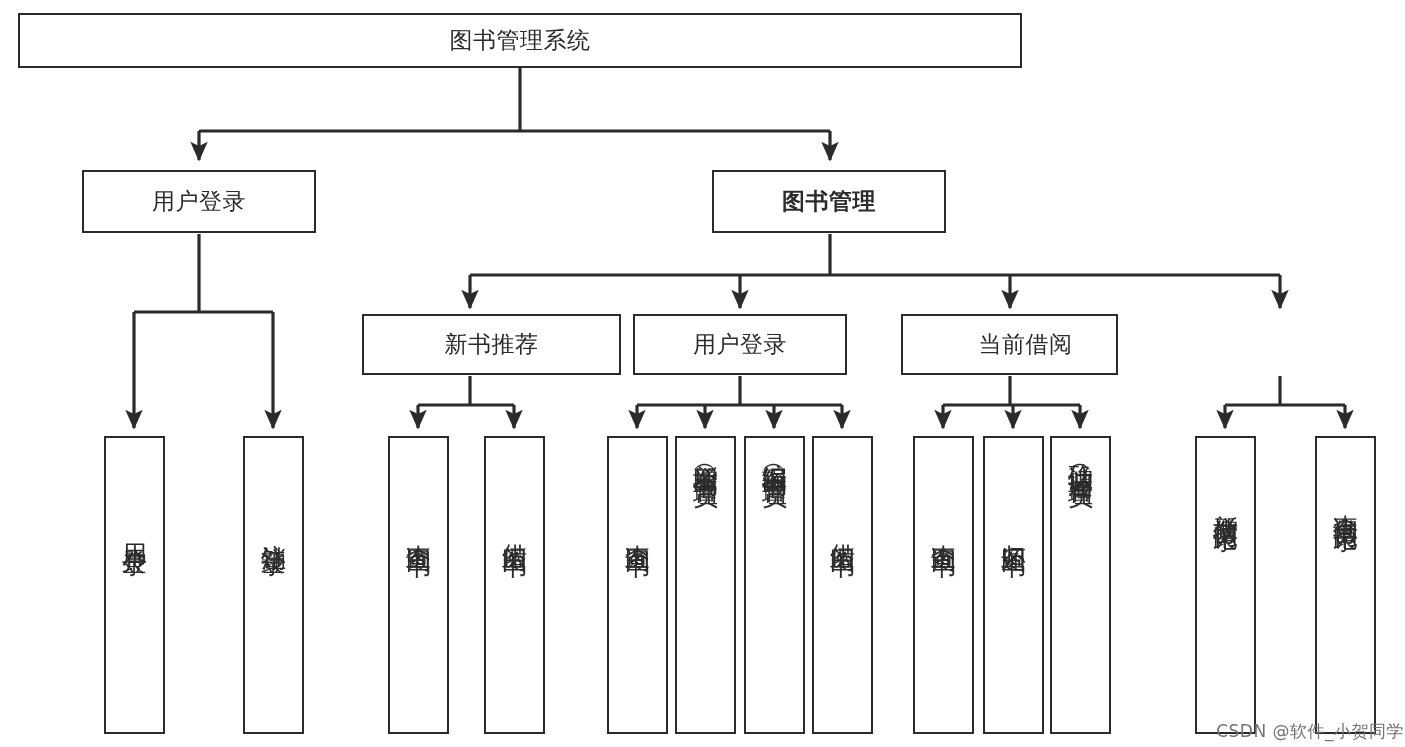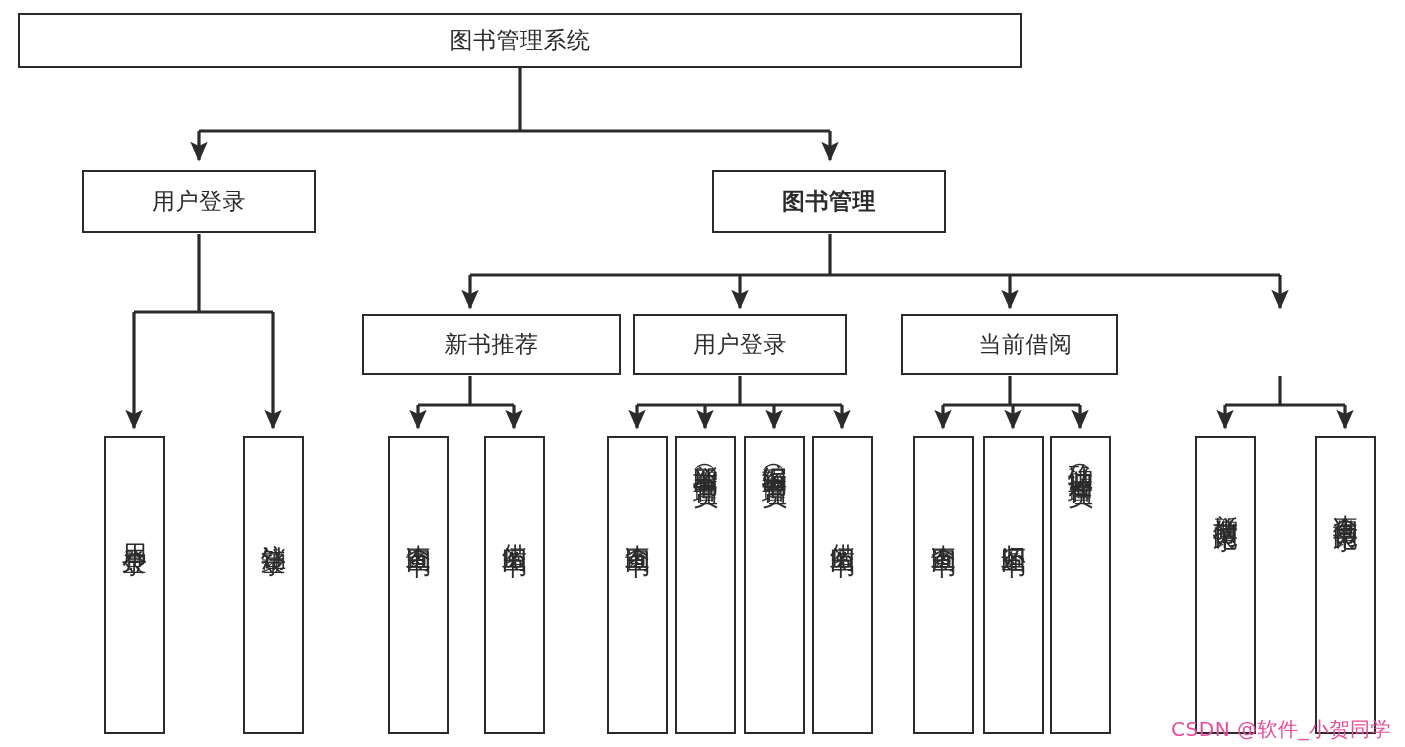--- a/index.html
+++ b/index.html
@@ -62,24 +62,24 @@
     white-space: nowrap;
   }
   .node.leaf.mid .label {
     margin-top: 80px;
   }
   .node.leaf.mid2 .label {
     margin-top: 50px;
   }
   .watermark {
     position: absolute;
-    right: 14px;
+    right: 1px;
     bottom: 4px;
-    font-size: 20px;
-    color: #ec4899;
+    font-size: 17px;
+    color: #737373;
     white-space: nowrap;
     letter-spacing: 0.5px;
   }
 </style>
 </head>
 <body>
 
 <div id="diagram-root">
 
   <svg class="connectors" viewBox="0 0 1405 747" xmlns="http://www.w3.org/2000/svg">

